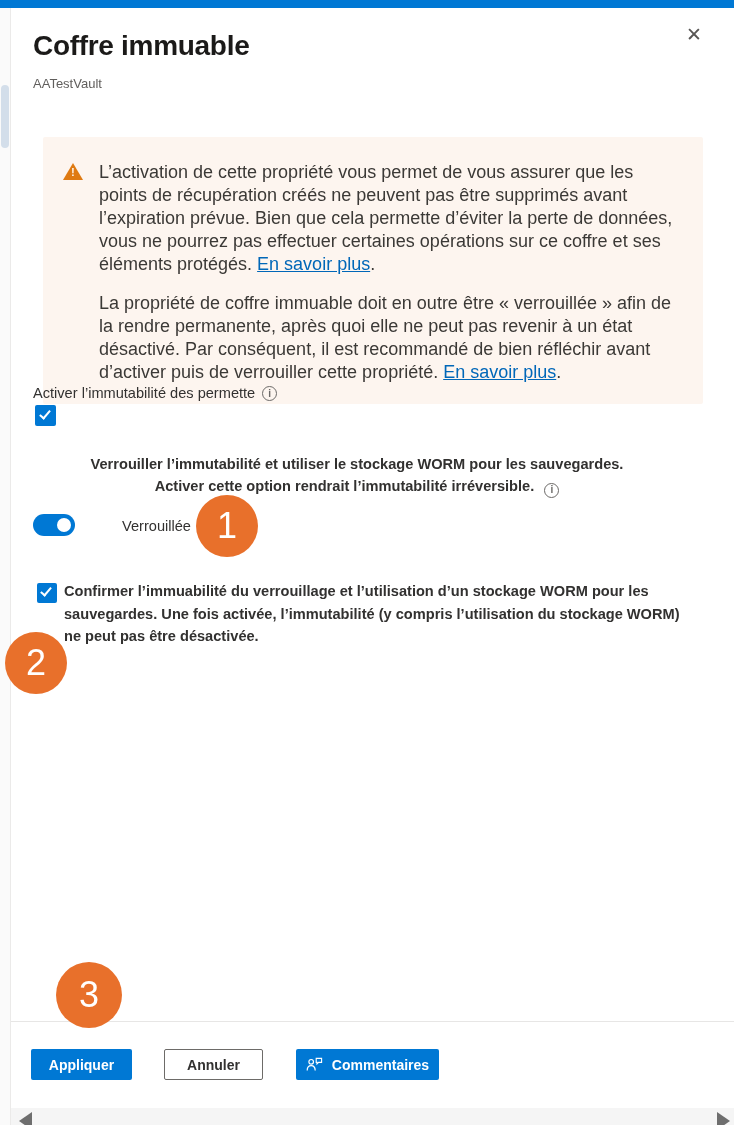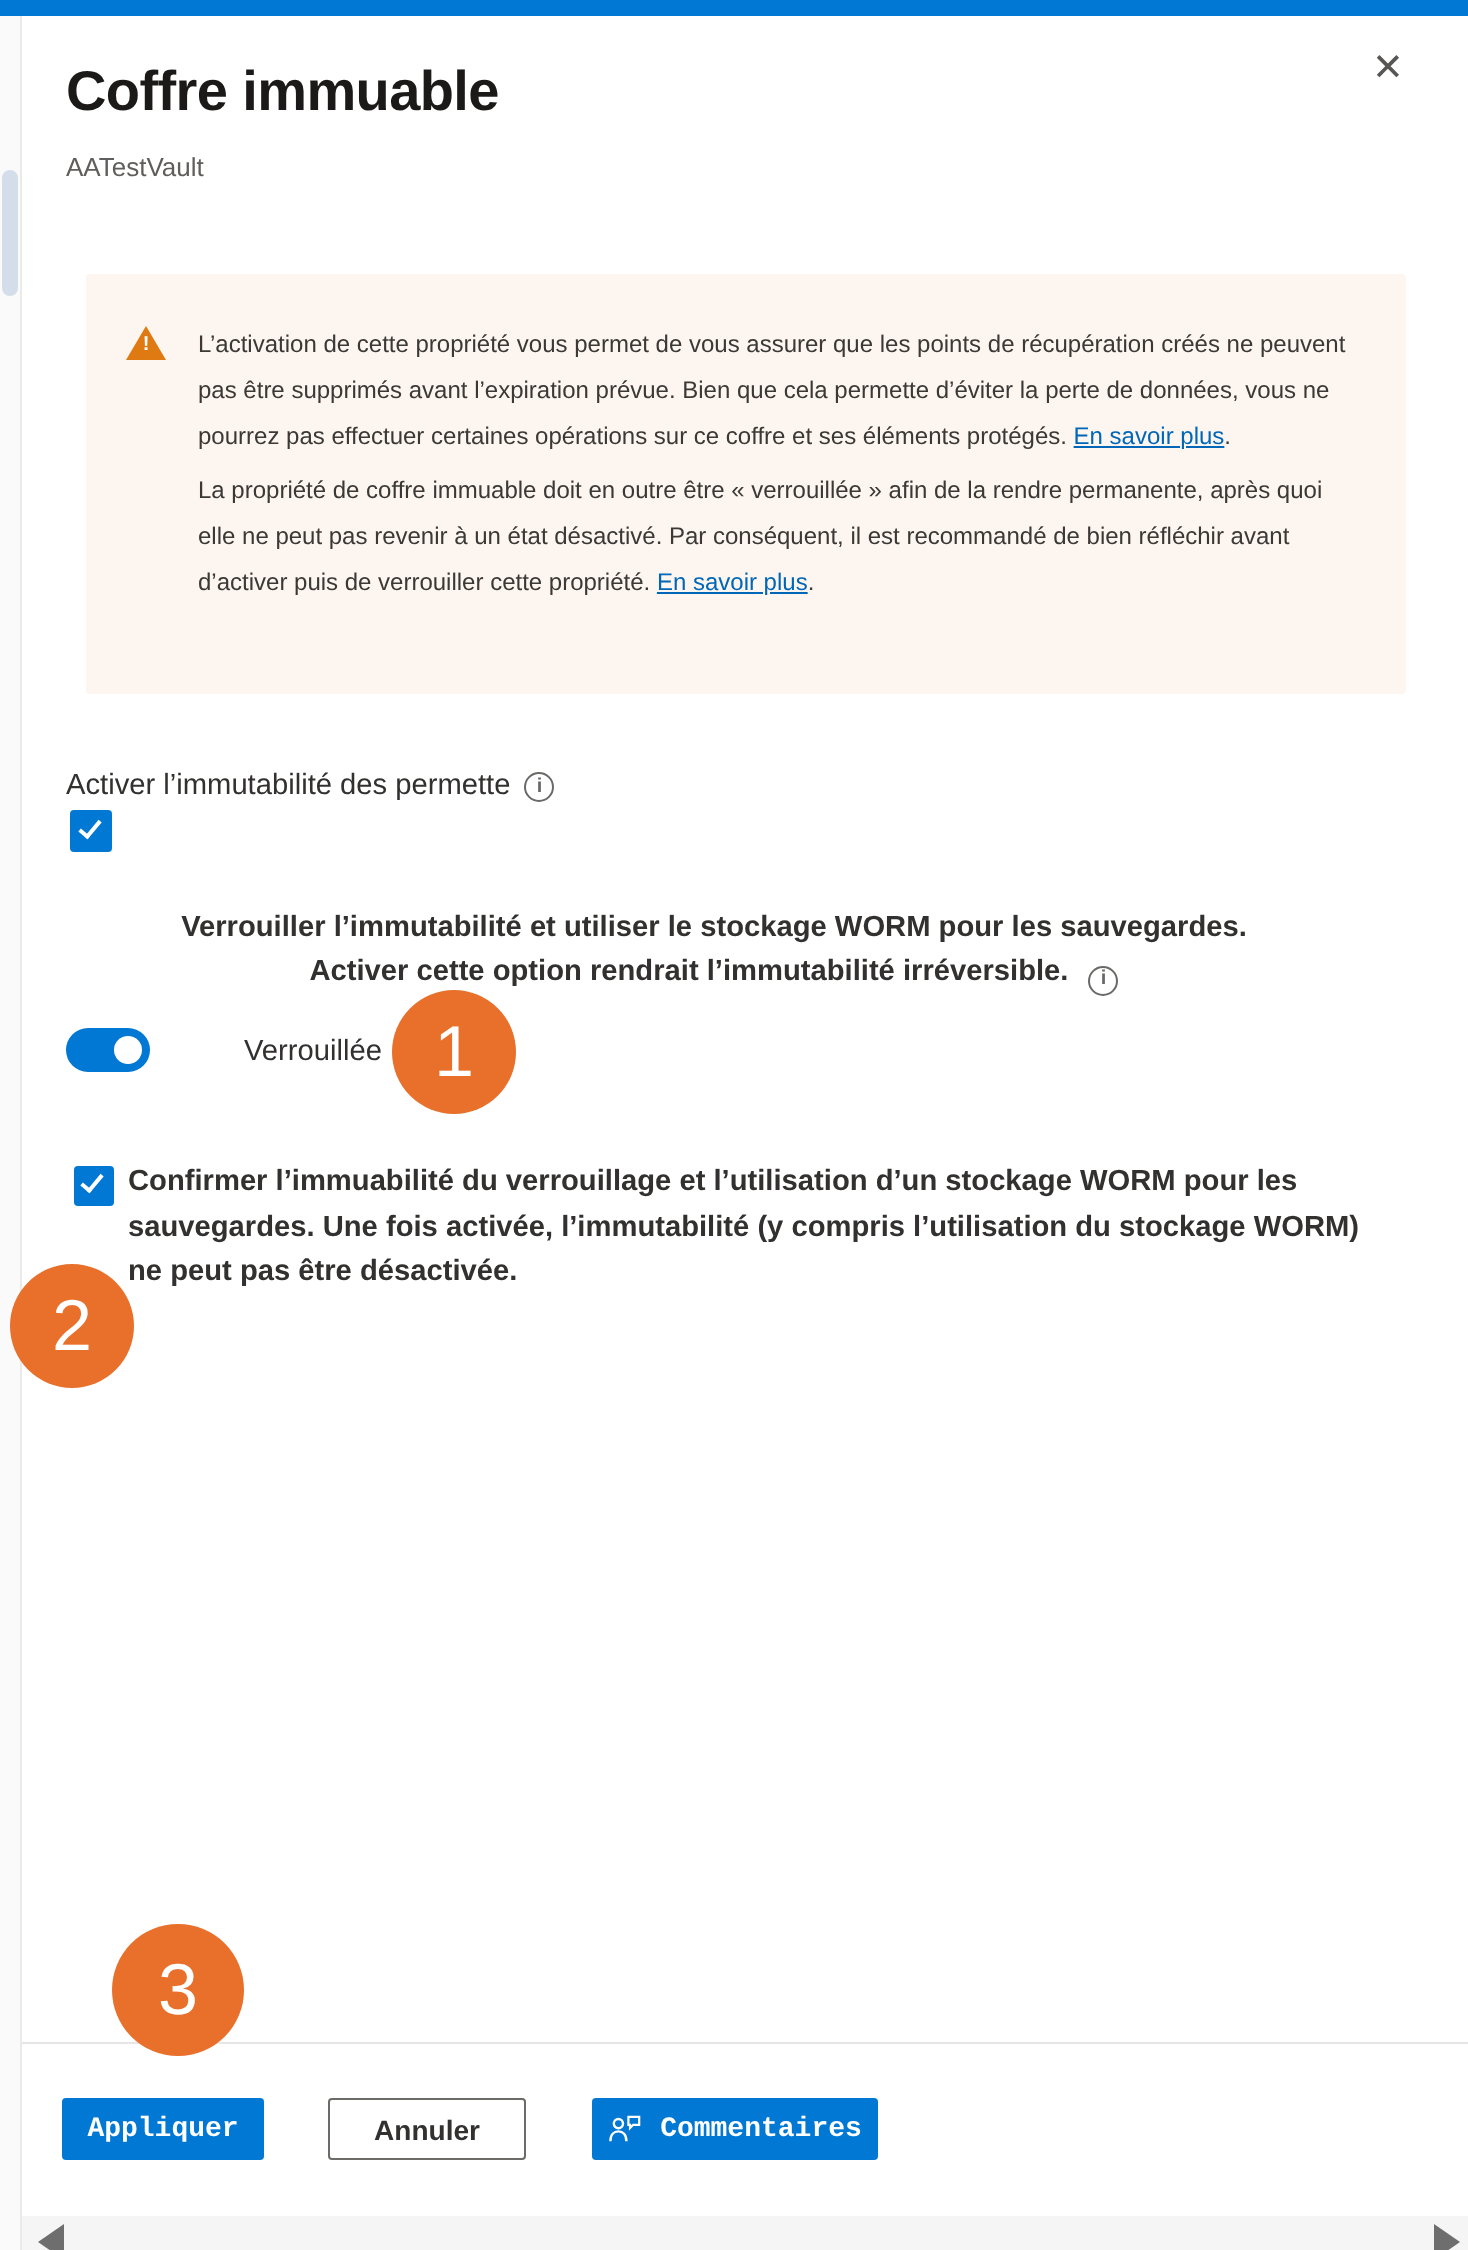--- a/index.html
+++ b/index.html
@@ -19,22 +19,22 @@
   .close-btn { position:absolute; left:682px; top:22px; width:24px; height:24px; display:flex; align-items:center; justify-content:center;
     font-size:19px; font-weight:300; color:#585654; cursor:pointer; background:none; border:none; }
 
   
   .warnbox { position:absolute; left:43px; top:137px; width:660px; min-height:210px; background:#fdf5ef; border-radius:2px;
     padding:24px 28px 20px 20px; display:flex; align-items:flex-start; }
   .warn-icon { position:relative; width:20px; height:17px; flex:0 0 20px; margin-top:2px; }
   .warn-tri { position:absolute; left:0; top:0; width:0; height:0;
     border-left:10px solid transparent; border-right:10px solid transparent; border-bottom:17px solid #df7a12; }
   .warn-bang { position:absolute; left:0; top:4px; width:20px; text-align:center; color:#fff; font-size:10px; font-weight:bold; }
-  .warn-text { margin-left:16px; width:598px; font-size:12px; line-height:23px; color:#3b3936; }
-  .warn-text p + p { margin-top:4px; }
+  .warn-text { margin-left:16px; width:598px; font-size:18px; line-height:23px; color:#3b3936; }
+  .warn-text p + p { margin-top:16px; }
   .link { color:#0067b8; text-decoration:underline; cursor:pointer; }
 
   .field-label { font-size:14.6px; color:#323130; }
   .row-enable { position:absolute; left:33px; top:385px; display:flex; align-items:center; gap:7px; }
   .info-icon { display:inline-flex; align-items:center; justify-content:center; width:15px; height:15px; border:1px solid #6b6967;
     border-radius:50%; font-size:10px; font-weight:600; color:#6b6967; cursor:pointer; flex:0 0 15px; }
 
   .checkbox { background:#0078d4; border-radius:2px; position:relative; cursor:pointer; }
   .cb-main { position:absolute; left:35px; top:405px; width:21px; height:21px; }
   .check-mark { position:absolute; left:7px; top:3px; width:6px; height:11px; border:solid #fff; border-width:0 2px 2px 0; transform:rotate(40deg); }
@@ -53,21 +53,21 @@
   .badge { position:absolute; width:62px; height:62px; border-radius:50%; background:#e8702b; color:#fff;
     display:flex; align-items:center; justify-content:center; font-size:36px; z-index:5; }
   .badge-1 { left:196px; top:495px; }
   .badge-2 { left:5px; top:632px; }
   .badge-3 { left:56px; top:962px; width:66px; height:66px; }
 
   .footer-divider { position:absolute; left:11px; top:1021px; width:723px; height:1px; background:#e7e6e5; }
 
   .btn { position:absolute; top:1049px; height:31px; border-radius:2px; font-family:"Liberation Sans",sans-serif;
     font-size:14px; font-weight:bold; display:flex; align-items:center; justify-content:center; cursor:pointer; border:none; }
-  .btn-primary { background:#0078d4; color:#fff;font-family:Liberation Mono, monospace; }
+  .btn-primary { background:#0078d4; color:#fff; }
   .btn-apply { left:31px; width:101px; }
   .btn-cancel { left:164px; width:99px; background:#fff; color:#323130; border:1.5px solid #6d6b68; }
   .btn-feedback { left:296px; width:143px; gap:9px; }
   .feedback-icon { display:inline-flex; }
 
   .hscroll { position:absolute; left:11px; top:1108px; width:723px; height:17px; background:#f5f5f5; }
   .scroll-arrow { position:absolute; top:4px; width:0; height:0; border-top:9px solid transparent; border-bottom:9px solid transparent; cursor:pointer; }
   .scroll-left { left:8px; border-right:13px solid #6e6e6e; }
   .scroll-right { right:4px; border-left:13px solid #6e6e6e; }
 </style>

